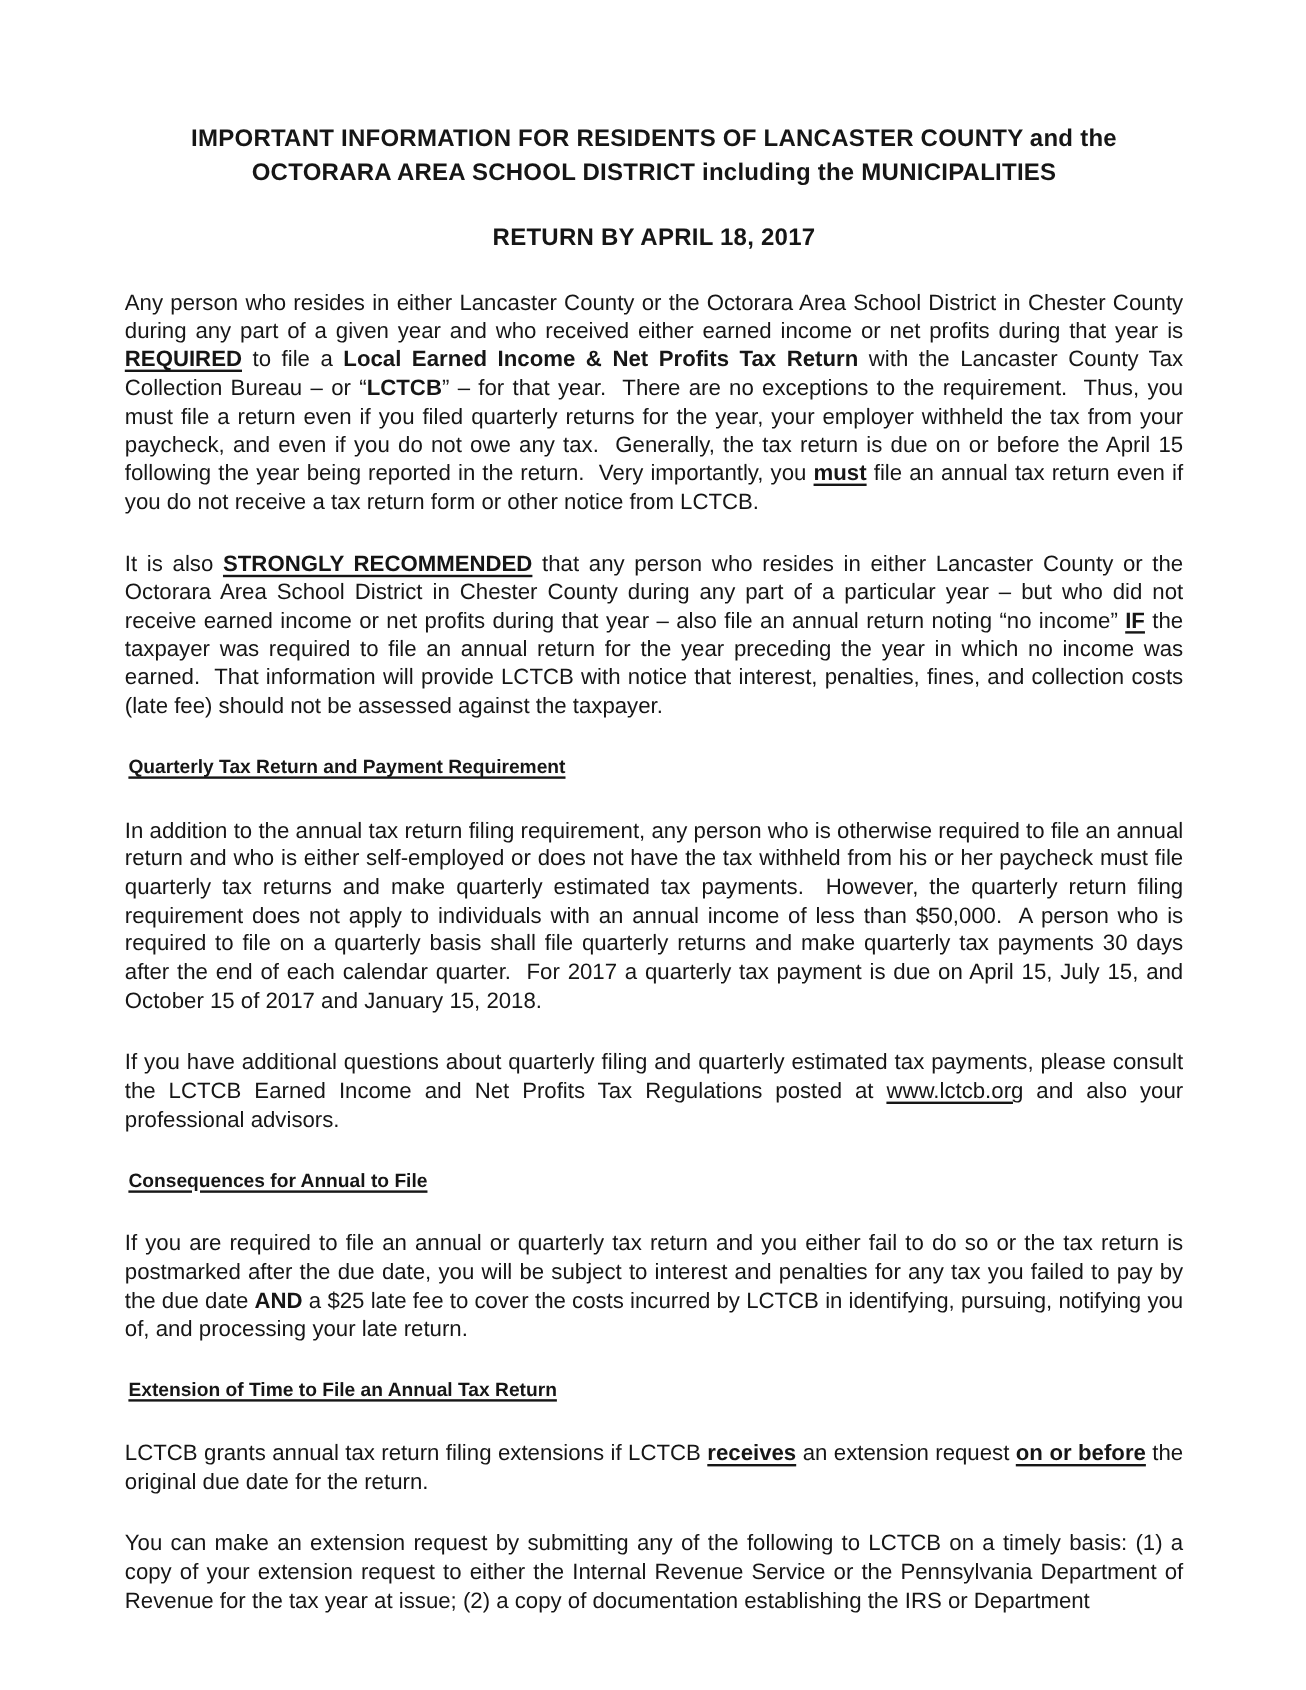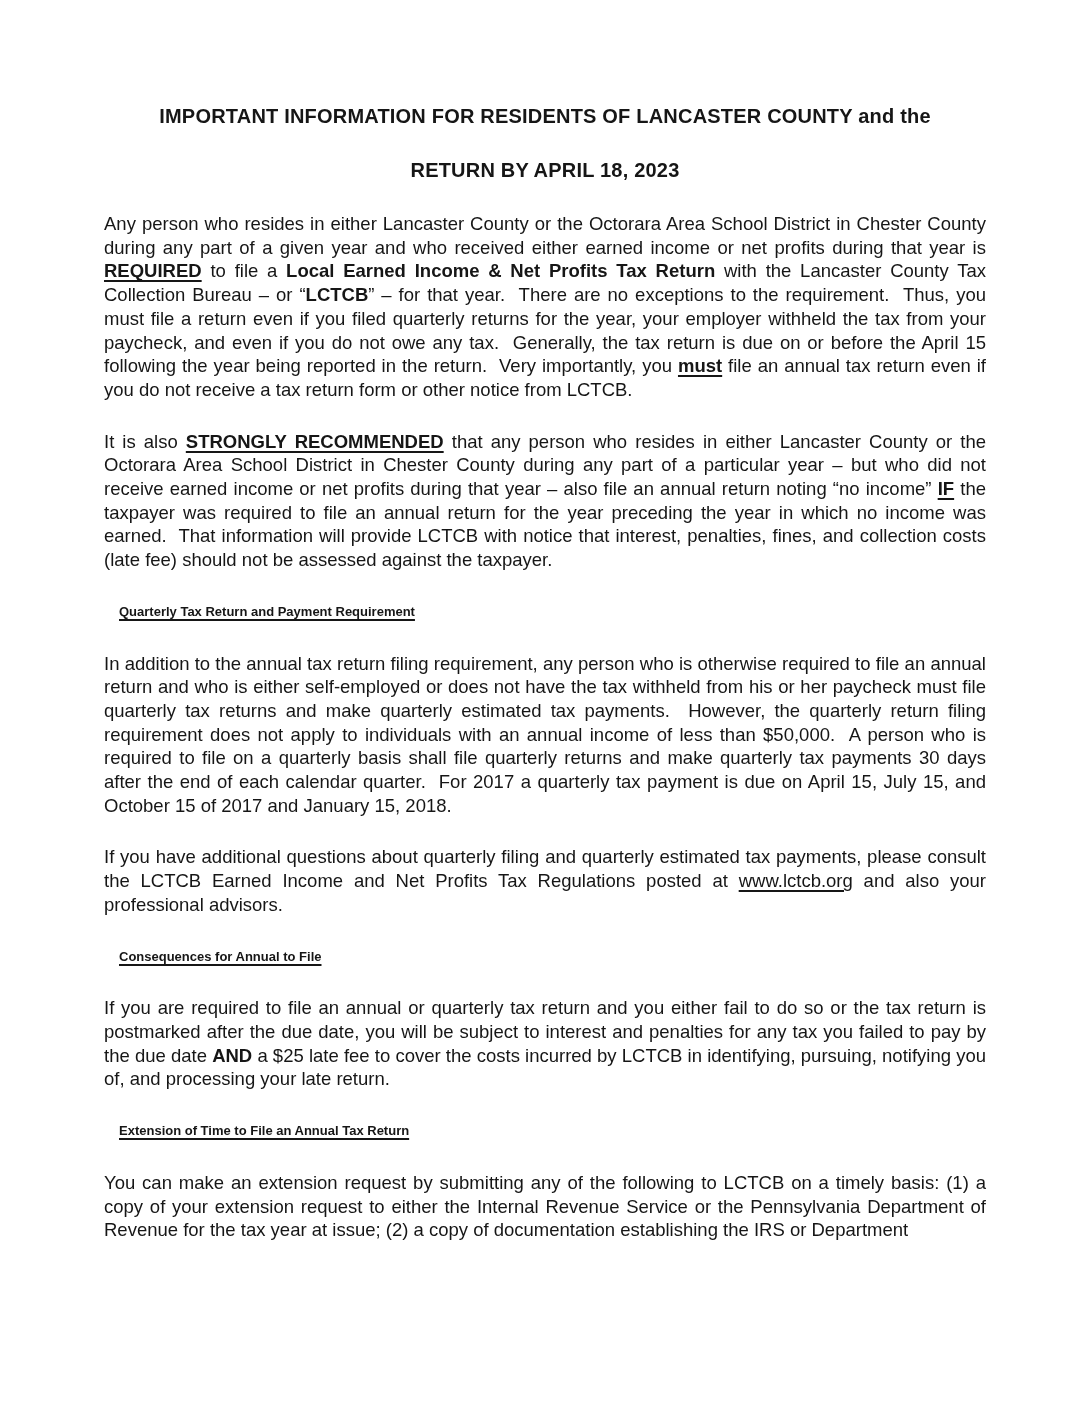--- a/index.html
+++ b/index.html
@@ -29,61 +29,63 @@
   h2 { margin: 0 0 16px 0; }
   .tline { white-space: nowrap; text-align: center; }
   .para {
     font-size: 18.5px;
     line-height: 23.7px;
     text-align: justify;
     white-space: pre-wrap;
     margin: 28px 0;
   }
   .heading {
-    font-size: 13px;
+    font-size: 16px;
     line-height: 23.7px;
     font-weight: bold;
     text-decoration: underline;
     text-decoration-thickness: 2px;
     text-underline-offset: 3px;
-    margin: 16px 15px;
+    margin: 16px 3px;
   }
   .b { font-weight: bold; }
   .u {
     text-decoration: underline;
     text-decoration-thickness: 2px;
     text-underline-offset: 3px;
   }
 </style>
 </head>
 <body>
 
 <div class="page">
   <header>
     <h1>
       <div class="tline">IMPORTANT INFORMATION FOR RESIDENTS OF LANCASTER COUNTY and the</div>
+      <div class="tline">OCTORARA AREA SCHOOL DISTRICT including the MUNICIPALITIES</div>
     </h1>
     <h2>
-      <div class="tline">RETURN BY APRIL 18, 2023</div>
+      <div class="tline">RETURN BY APRIL 18, 2017</div>
     </h2>
   </header>
 
   <main>
     <p class="para"><span>Any person who resides in either Lancaster County or the Octorara Area School District in Chester County during any part of a given year and who received either earned income or net profits during that year is </span><span class="b u">REQUIRED</span><span> to file a </span><span class="b">Local Earned Income &amp; Net Profits Tax Return</span><span> with the Lancaster County Tax Collection Bureau – or “</span><span class="b">LCTCB</span><span>” – for that year.  There are no exceptions to the requirement.  Thus, you must file a return even if you filed quarterly returns for the year, your employer withheld the tax from your paycheck, and even if you do not owe any tax.  Generally, the tax return is due on or before the April 15 following the year being reported in the return.  Very importantly, you </span><span class="b u">must</span><span> file an annual tax return even if you do not receive a tax return form or other notice from LCTCB.</span></p>
 
     <p class="para"><span>It is also </span><span class="b u">STRONGLY RECOMMENDED</span><span> that any person who resides in either Lancaster County or the Octorara Area School District in Chester County during any part of a particular year – but who did not receive earned income or net profits during that year – also file an annual return noting “no income” </span><span class="b u">IF</span><span> the taxpayer was required to file an annual return for the year preceding the year in which no income was earned.  That information will provide LCTCB with notice that interest, penalties, fines, and collection costs (late fee) should not be assessed against the taxpayer.</span></p>
 
     <h3 class="heading">Quarterly Tax Return and Payment Requirement</h3>
 
     <p class="para"><span>In addition to the annual tax return filing requirement, any person who is otherwise required to file an annual return and who is either self-employed or does not have the tax withheld from his or her paycheck must file quarterly tax returns and make quarterly estimated tax payments.  However, the quarterly return filing requirement does not apply to individuals with an annual income of less than $50,000.  A person who is required to file on a quarterly basis shall file quarterly returns and make quarterly tax payments 30 days after the end of each calendar quarter.  For 2017 a quarterly tax payment is due on April 15, July 15, and October 15 of 2017 and January 15, 2018.</span></p>
 
     <p class="para"><span>If you have additional questions about quarterly filing and quarterly estimated tax payments, please consult the LCTCB Earned Income and Net Profits Tax Regulations posted at </span><span class="u">www.lctcb.org</span><span> and also your professional advisors.</span></p>
 
     <h3 class="heading">Consequences for Annual to File</h3>
 
     <p class="para"><span>If you are required to file an annual or quarterly tax return and you either fail to do so or the tax return is postmarked after the due date, you will be subject to interest and penalties for any tax you failed to pay by the due date </span><span class="b">AND</span><span> a $25 late fee to cover the costs incurred by LCTCB in identifying, pursuing, notifying you of, and processing your late return.</span></p>
 
     <h3 class="heading">Extension of Time to File an Annual Tax Return</h3>
 
+    <p class="para"><span>LCTCB grants annual tax return filing extensions if LCTCB </span><span class="b u">receives</span><span> an extension request </span><span class="b u">on or before</span><span> the original due date for the return.</span></p>
 
     <p class="para"><span>You can make an extension request by submitting any of the following to LCTCB on a timely basis: (1) a copy of your extension request to either the Internal Revenue Service or the Pennsylvania Department of Revenue for the tax year at issue; (2) a copy of documentation establishing the IRS or Department</span></p>
   </main>
 </div>
 
 </body></html>

